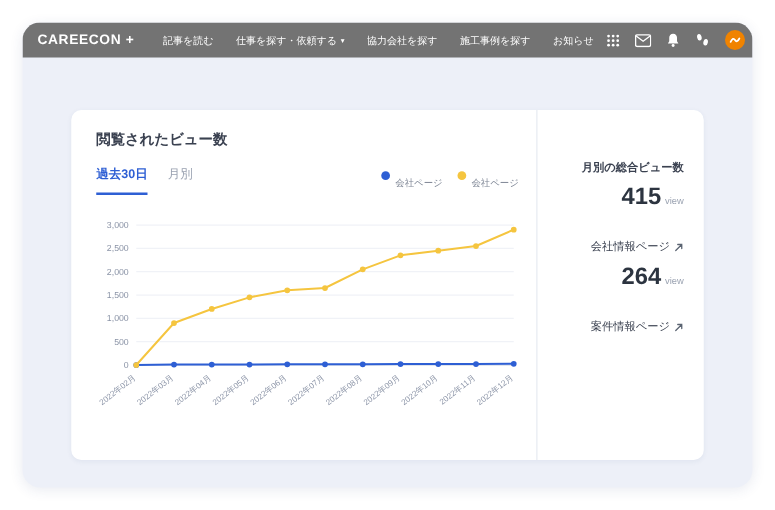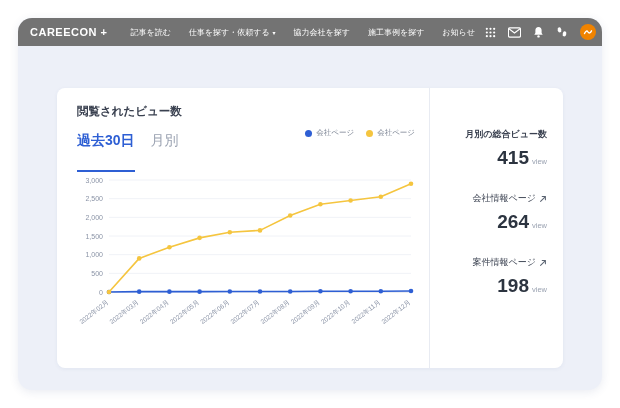--- a/index.html
+++ b/index.html
@@ -31,23 +31,23 @@
   .card {
     position:absolute; left:39px; top:70px; width:506px; height:280px;
     background:#ffffff; border-radius:8px; box-shadow:0 1px 4px rgba(40,60,120,0.06);
     display:flex;
   }
   .chart-section { position:relative; width:373px; height:100%; border-right:1px solid #e8ebf2;text-decoration:underline; }
   .panel-title { position:absolute; left:20px; top:16px; font-size:11.5px; font-weight:bold; color:#3a4150; }
   .legend { position:absolute; right:14px; top:40px; display:flex; gap:12px; align-items:center; }
   .legend-item { display:flex; align-items:center; gap:4px; }
   .legend-dot { width:7px; height:7px; border-radius:50%; }
-  .legend-label { font-size:7.5px; color:#7d8594; }
+  .legend-label { font-size:7.5px; color:#7d8594;margin-top:14px; }
   .tabs { position:absolute; left:20px; top:44px; display:flex; gap:16px; }
-  .tab { font-size:14px; color:#9aa2b1; padding-bottom:20px; cursor:pointer; }
+  .tab { font-size:10px; color:#9aa2b1; padding-bottom:8px; cursor:pointer; }
   .tab.active { color:#2e5fd4; font-weight:bold; border-bottom:2px solid #2e5fd4; }
   .chart-wrap { position:absolute; left:6px; top:82px; }
   
   .summary { width:133px; padding:40px 16px 0 10px; text-align:right; }
   .sum-title { font-size:9px; font-weight:bold; color:#3a4150; }
   .sum-value-row { margin-top:6px; margin-bottom:18px; }
   .sum-value { font-size:19px; font-weight:bold; color:#2c3440; }
   .sum-unit { font-size:7.5px; color:#9aa2b1; margin-left:3px; }
   .sum-link { font-size:9px; font-weight:normal; color:#3a4150; display:inline-flex; align-items:center; gap:3px; cursor:pointer; }
   .ext-icon { width:8px; height:8px; }
@@ -210,19 +210,16 @@
       <div class="sum-value-row">
         <span class="sum-value">264</span><span class="sum-unit">view</span>
       </div>
 
       <div class="sum-link">
         <span>案件情報ページ</span>
         <svg class="ext-icon" viewBox="0 0 10 10">
           <path d="M2 8 L8 2 M4 2 L8 2 L8 6" fill="none" stroke="#5b6472" stroke-width="1.3" stroke-linecap="round"></path>
         </svg>
       </div>
-      <div class="sum-value-row">
-        <span class="sum-value">198</span><span class="sum-unit">view</span>
-      </div>
     </div>
 
   </div>
 </div>
 
 </body></html>

